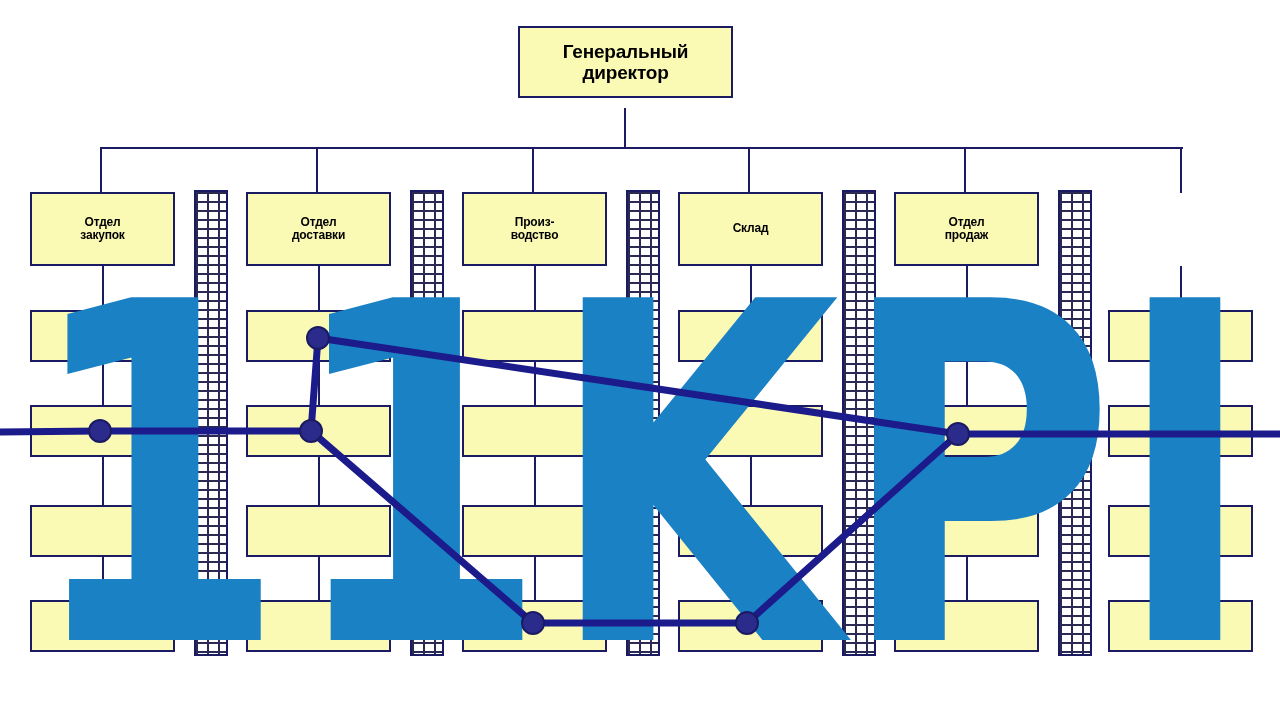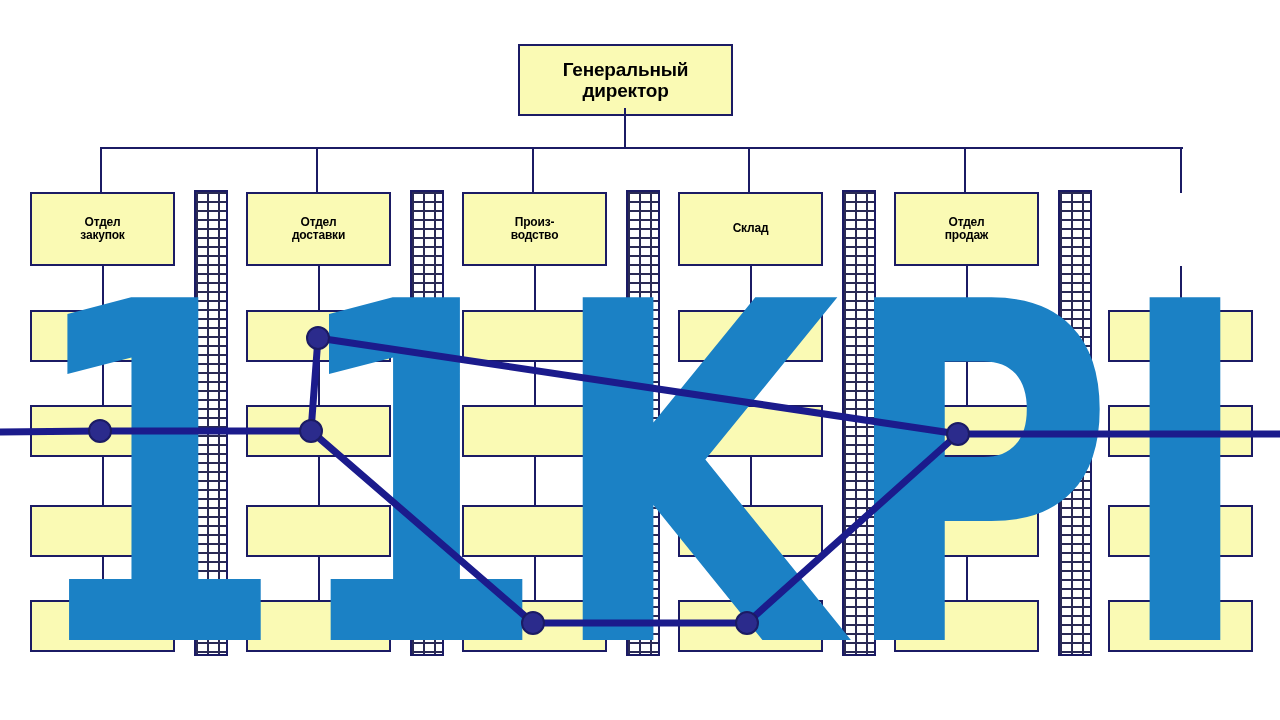--- a/index.html
+++ b/index.html
@@ -94,21 +94,21 @@
     font-family: "DejaVu Sans", sans-serif;
     font-weight: bold;
     fill: #1B81C5;
   }
 </style>
 </head>
 <body>
 
 <div id="stage">
 
-  <div class="node-box ceo-box" id="ceo-box" style="left:518px; top:44px; width:215px; height:72px;">
+  <div class="node-box ceo-box" id="ceo-box" style="left:518px; top:26px; width:215px; height:72px;">
       <div>Генеральный<br>директор</div>
     </div>
 
   <div class="conn conn-v" style="left:624px; top:108px; width:2px; height:40px;"></div>
   <div class="conn conn-h" style="left:100px; top:147px; width:1083px; height:2px;"></div>
 
   <div class="conn conn-v" style="left:100px; top:148px; width:2px; height:45px;"></div>
   <div class="conn conn-v" style="left:316px; top:148px; width:2px; height:45px;"></div>
   <div class="conn conn-v" style="left:532px; top:148px; width:2px; height:45px;"></div>
   <div class="conn conn-v" style="left:748px; top:148px; width:2px; height:45px;"></div>

